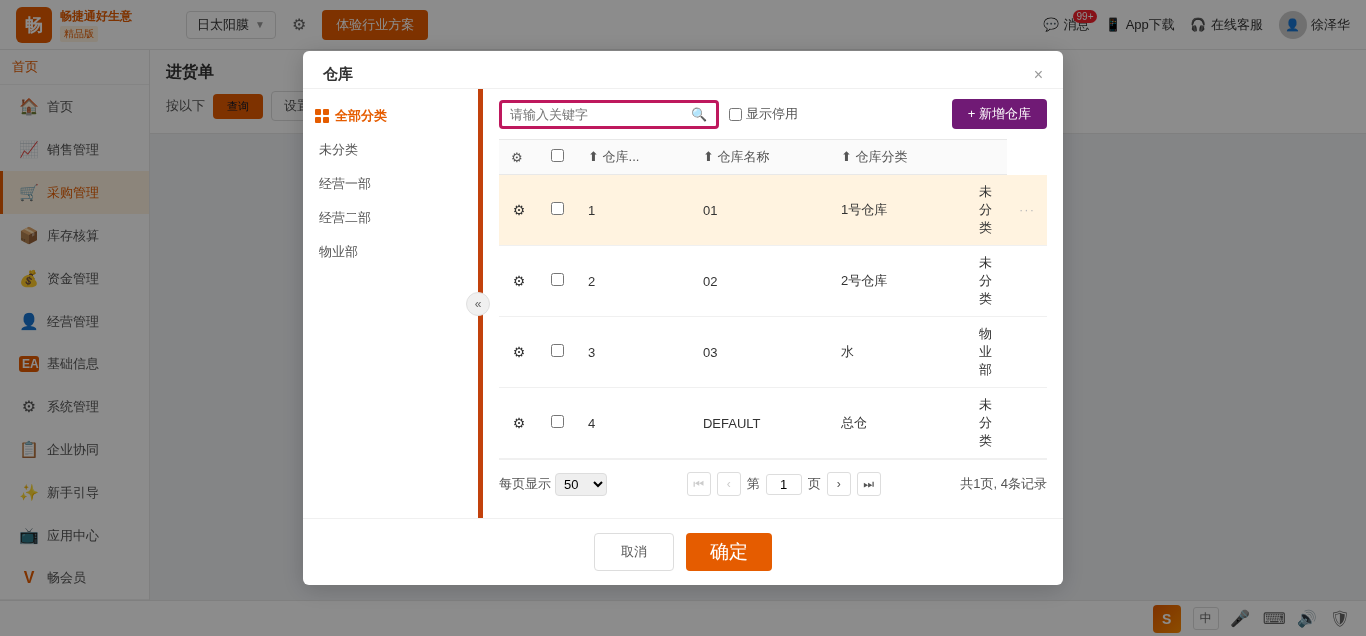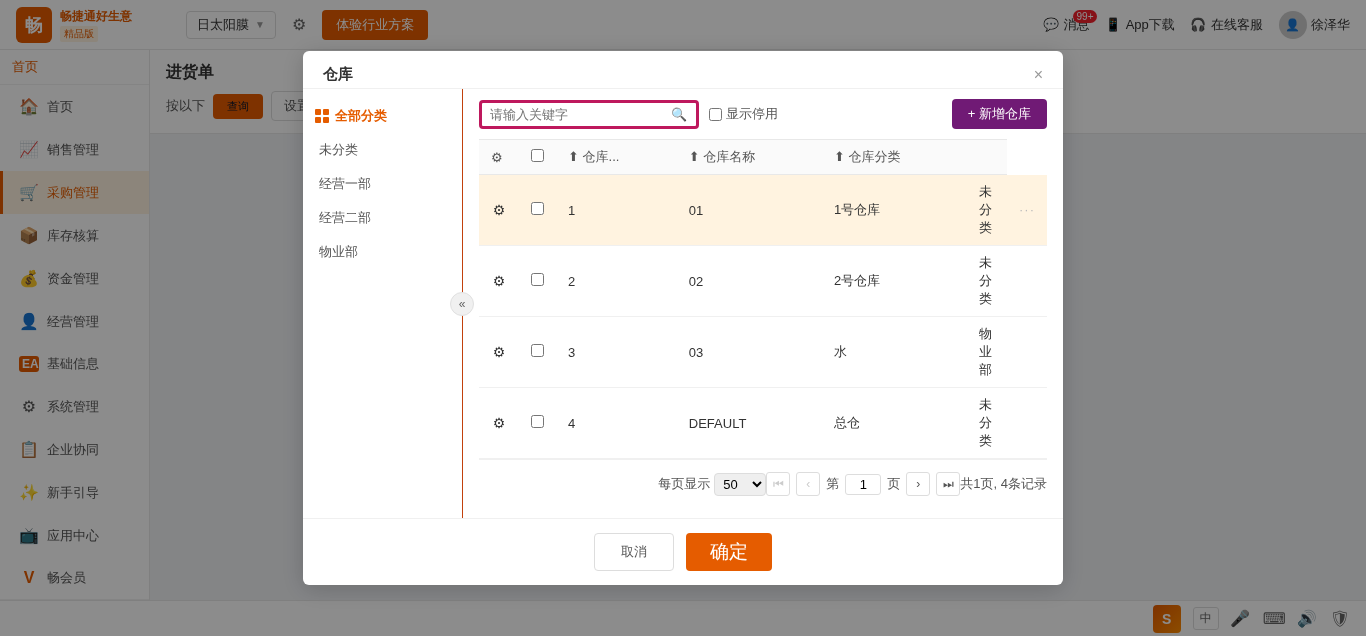--- a/index.html
+++ b/index.html
@@ -102,21 +102,21 @@
     .modal-header {
       display: flex; align-items: center; justify-content: space-between;
       padding: 14px 20px 4px; border-bottom: 1px solid #f0f0f0;
     }
     .modal-title { font-size: 15px; font-weight: bold; color: #333; }
     .modal-close { cursor: pointer; font-size: 16px; color: #999; background: none; border: none; }
     .modal-body { display: flex; flex: 1; overflow: hidden; }
 
     
     .category-panel {
-      width: 160px; border-right: 1px solid #c2410c; padding: 10px 0;
+      width: 180px; border-right: 5px solid #c2410c; padding: 10px 0;
       flex-shrink: 0; position: relative;
     }
     .cat-header {
       display: flex; align-items: center; gap: 6px;
       padding: 8px 12px; font-size: 13px; font-weight: bold; color: #e55c00;
       cursor: pointer;
     }
     .cat-grid-icon { display: grid; grid-template-columns: 1fr 1fr; gap: 2px; width: 14px; height: 14px; }
     .cat-grid-icon span { background: #e55c00; border-radius: 1px; }
     .cat-item {
@@ -154,21 +154,21 @@
     .data-table td { padding: 8px 12px; border-bottom: 1px solid #f0f0f0; color: #333; }
     .data-table tr.highlighted td { background: #fff3e0; }
     .col-check { width: 36px; text-align: center; }
     .col-gear { width: 40px; text-align: center; }
     .col-actions { width: 40px; text-align: center; color: #bbb; }
     .gear-cell { color: #aaa; font-size: 14px; }
     .action-dots { color: #bbb; letter-spacing: 1px; cursor: pointer; }
 
     
     .pagination {
-      display: flex; align-items: center; justify-content: flex-end;
+      display: flex; align-items: center; justify-content: space-between;
       gap: 0; padding: 12px 0; font-size: 13px; color: #555;
       border-top: 1px solid #f0f0f0; margin-top: auto;
     }
     .page-size-select {
       display: flex; align-items: center; gap: 4px;
     }
     .page-size-select select {
       border: 1px solid #ddd; border-radius: 4px; padding: 2px 4px; font-size: 13px;
     }
     .page-nav { display: flex; align-items: center; gap: 6px; }

